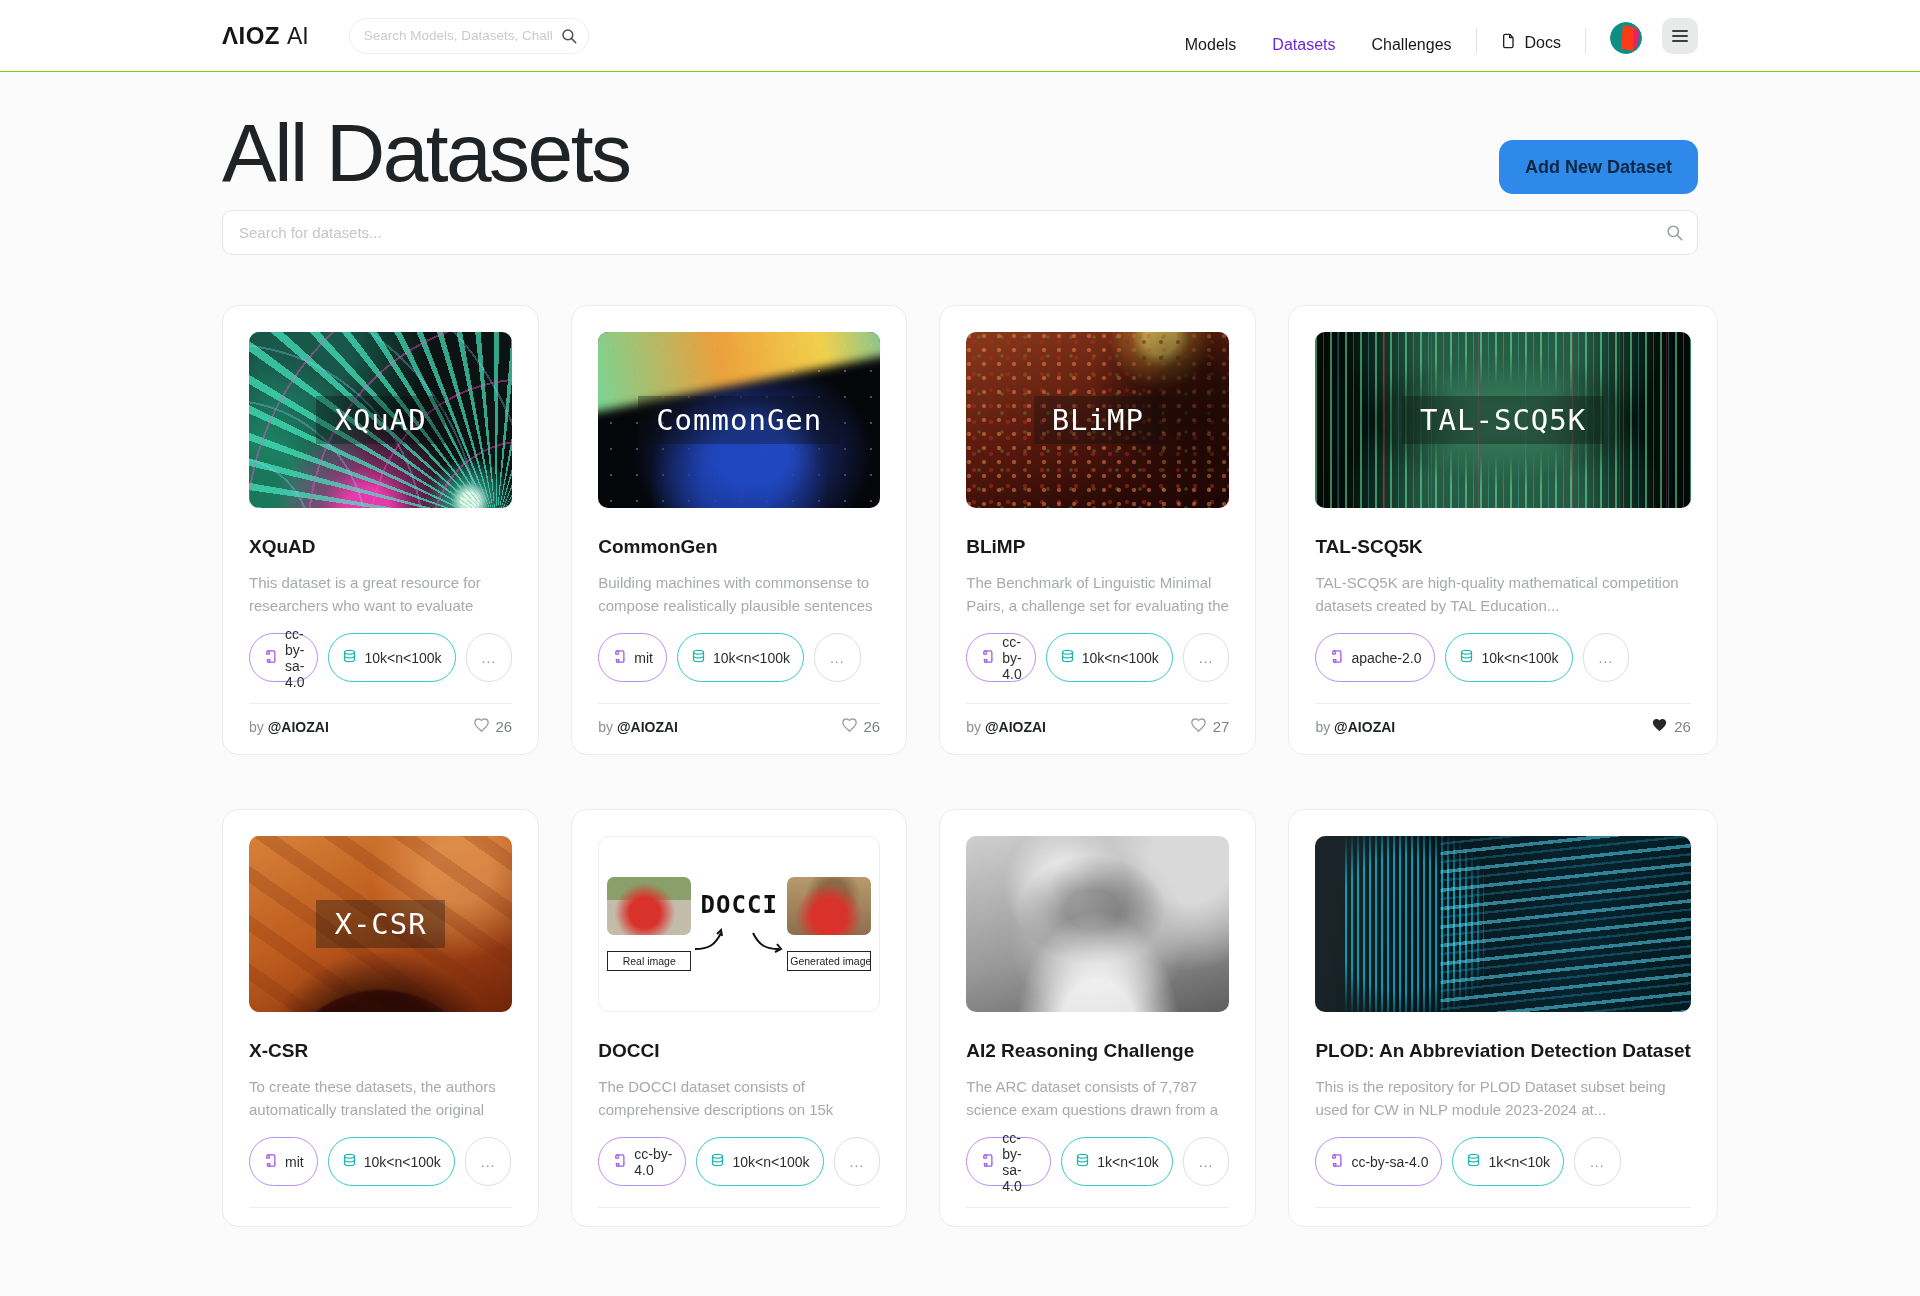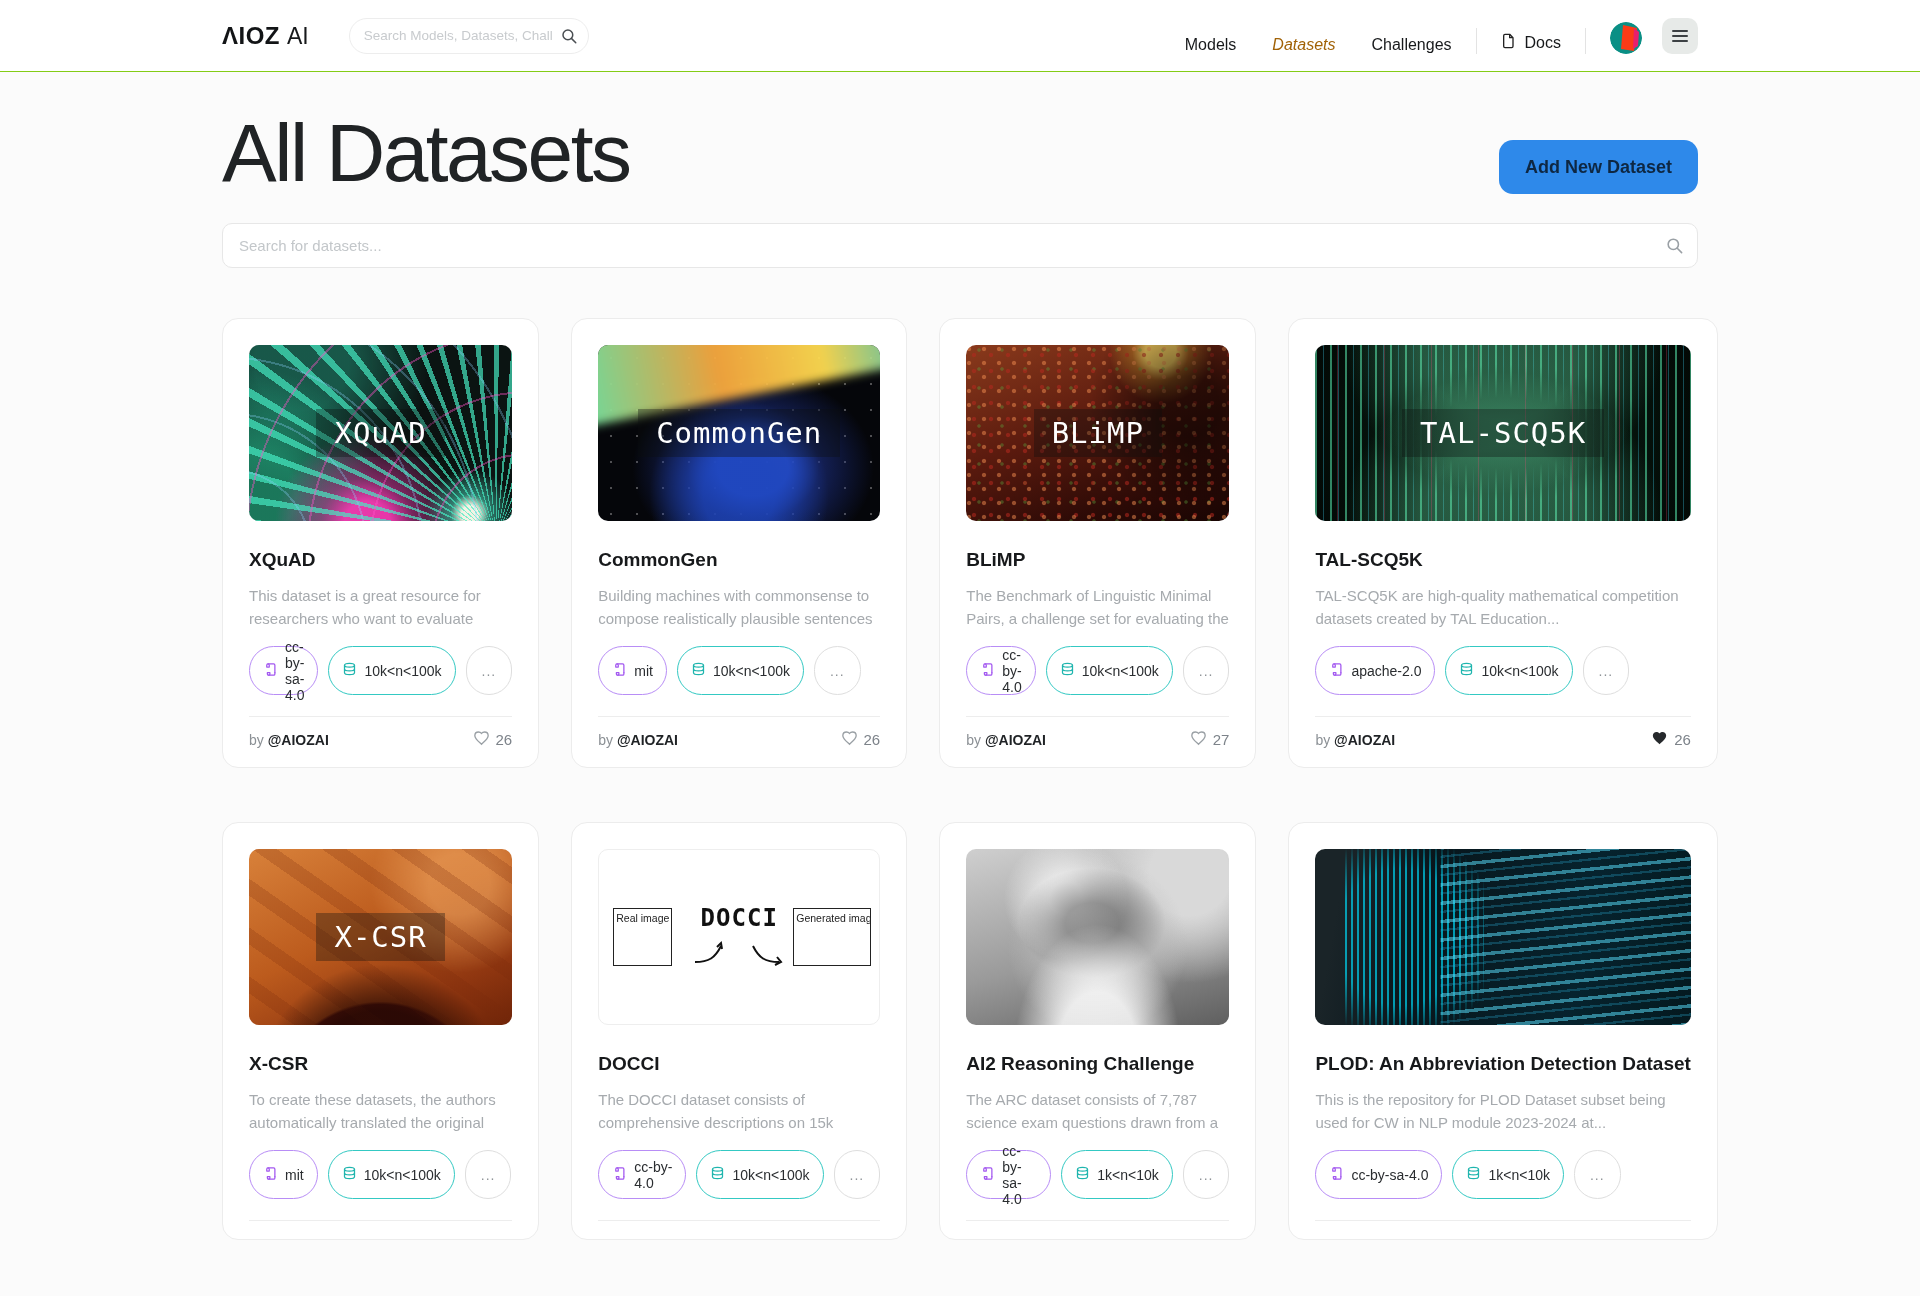--- a/index.html
+++ b/index.html
@@ -11,35 +11,35 @@
   .logo { display:flex; align-items:baseline; gap:7px; cursor:pointer; }
   .logo-primary { font-size:24px; font-weight:800; letter-spacing:.5px; color:#121416; }
   .logo-secondary { font-size:23px; font-weight:400; color:#17191b; }
   .hdr-search { position:relative; margin-left:40px; }
   .hdr-search input { width:240px; height:36px; border:1px solid #ededed; border-radius:18px; padding:0 36px 0 14px; font-size:13.5px; color:#333; outline:none; background:#fff; font-family:"Liberation Sans",sans-serif; }
   .hdr-search input::placeholder { color:#c8cbce; }
   .hdr-search .mag { position:absolute; right:11px; top:9px; }
   .hdr-right { margin-left:auto; display:flex; align-items:flex-end; }
   .nav { display:flex; align-items:center; gap:36px; font-size:16px; }
   .nav-item { color:#17191b; cursor:pointer; }
-  .nav-item.active { color:#a16207;font-style:italic; }
+  .nav-item.active { color:#6d28d9; }
   .hdr-divider { width:1px; height:26px; background:#e3e3e3; margin:0 24px; }
   .docs-link { display:flex; align-items:center; gap:8px; font-size:16px; color:#17191b; cursor:pointer; }
   .avatar { width:32px; height:32px; border-radius:50%; overflow:hidden; margin:0 20px 0 0; cursor:pointer; }
   .burger { width:36px; height:36px; border-radius:10px; background:#e7eae8; border:none; display:flex; flex-direction:column; justify-content:center; align-items:center; gap:3px; cursor:pointer; }
   .burger span { width:16px; height:2px; border-radius:2px; background:#3c4043; }
 
   
   .container { width:1476px; margin:0 auto 0 222px; }
   .title-row { display:flex; justify-content:space-between; align-items:flex-end; margin-top:40px; }
   .page-title { font-size:82px; font-weight:300; letter-spacing:-2.5px; color:#202325; line-height:1.0; }
   .add-btn { background:#2e89ea; color:#0e2742; border:none; border-radius:14px; padding:0 26px; height:54px; font-size:18px; font-weight:600; cursor:pointer; font-family:"Liberation Sans",sans-serif; }
 
   .search-label { margin-top:48px; font-size:17px; font-weight:600; color:#202325; }
-  .ds-search { position:relative; margin-top:29px; }
+  .ds-search { position:relative; margin-top:16px; }
   .ds-search input { width:100%; height:45px; border:1px solid #e7e7e7; border-radius:10px; background:#fff; padding:0 44px 0 16px; font-size:15px; color:#333; outline:none; font-family:"Liberation Sans",sans-serif; }
   .ds-search input::placeholder { color:#c3c7ca; }
   .ds-search .mag { position:absolute; right:14px; top:13px; }
 
   .filter-row { display:flex; align-items:center; margin-top:18px; }
   .pill-all { height:28px; padding:0 15px; border-radius:999px; background:#fff; border:1.5px solid #2a2d30; font-size:13px; font-weight:600; color:#1c1f21; cursor:pointer; display:inline-flex; align-items:center; }
   .pill-aioz { height:28px; padding:0 14px; border-radius:999px; background:#3ecb7d; border:1.5px solid #3ecb7d; font-size:13px; font-weight:700; color:#0f3d26; cursor:pointer; display:inline-flex; align-items:center; margin-left:12px; }
   .adv-wrap { margin-left:auto; display:flex; align-items:center; gap:12px; }
   .adv-label { font-size:15px; color:#27292c; }
   .adv-btn { width:34px; height:34px; border-radius:10px; border:none; background:#e7eae8; display:flex; align-items:center; justify-content:center; cursor:pointer; }
@@ -128,21 +128,21 @@
     filter:blur(.5px);
     -webkit-mask:radial-gradient(ellipse at 40% 50%, #000 0 55%, transparent 85%); mask:radial-gradient(ellipse at 40% 50%, #000 0 55%, transparent 85%); }
   .art-plod::after { inset:0 0 0 38%;
     background:repeating-linear-gradient(0deg, rgba(90,225,255,.6) 0 3px, transparent 3px 9px, rgba(40,170,210,.35) 9px 11px, transparent 11px 16px);
     transform:skewY(-6deg) scale(1.15); opacity:.85; }
 
   
   .art-docci { background:#fff; border:1px solid #eee; }
   .art-docci::before, .art-docci::after { content:none; }
   .docci-wrap { position:relative; z-index:2; display:flex; align-items:center; justify-content:space-between; width:100%; padding:0 8px; }
-  .docci-col { display:flex; flex-direction:row; gap:6px; width:84px; }
+  .docci-col { display:flex; flex-direction:column; gap:16px; width:84px; }
   .docci-photo { height:58px; border-radius:7px; }
   .docci-photo-left { background:radial-gradient(circle at 45% 62%, #d8322a 0 26%, transparent 52%), linear-gradient(180deg, #8aa06b 0 40%, #c4bcab 40%); }
   .docci-photo-right { background:radial-gradient(circle at 50% 68%, #d8322a 0 30%, transparent 58%), radial-gradient(circle at 55% 30%, #8a6b48 0 22%, transparent 45%), linear-gradient(180deg, #b79a6d, #8d6f4e); }
   .docci-label { border:1px solid #222; background:#fff; font-size:10.5px; color:#222; text-align:center; padding:3px 2px; white-space:nowrap; overflow:hidden; }
   .docci-mid { display:flex; flex-direction:column; align-items:center; gap:2px; flex:1; }
   .docci-title { font-family:"DejaVu Sans Mono", monospace; font-weight:bold; font-size:24px; letter-spacing:1px; color:#111; }
 </style>
 </head>
 <body>
 

